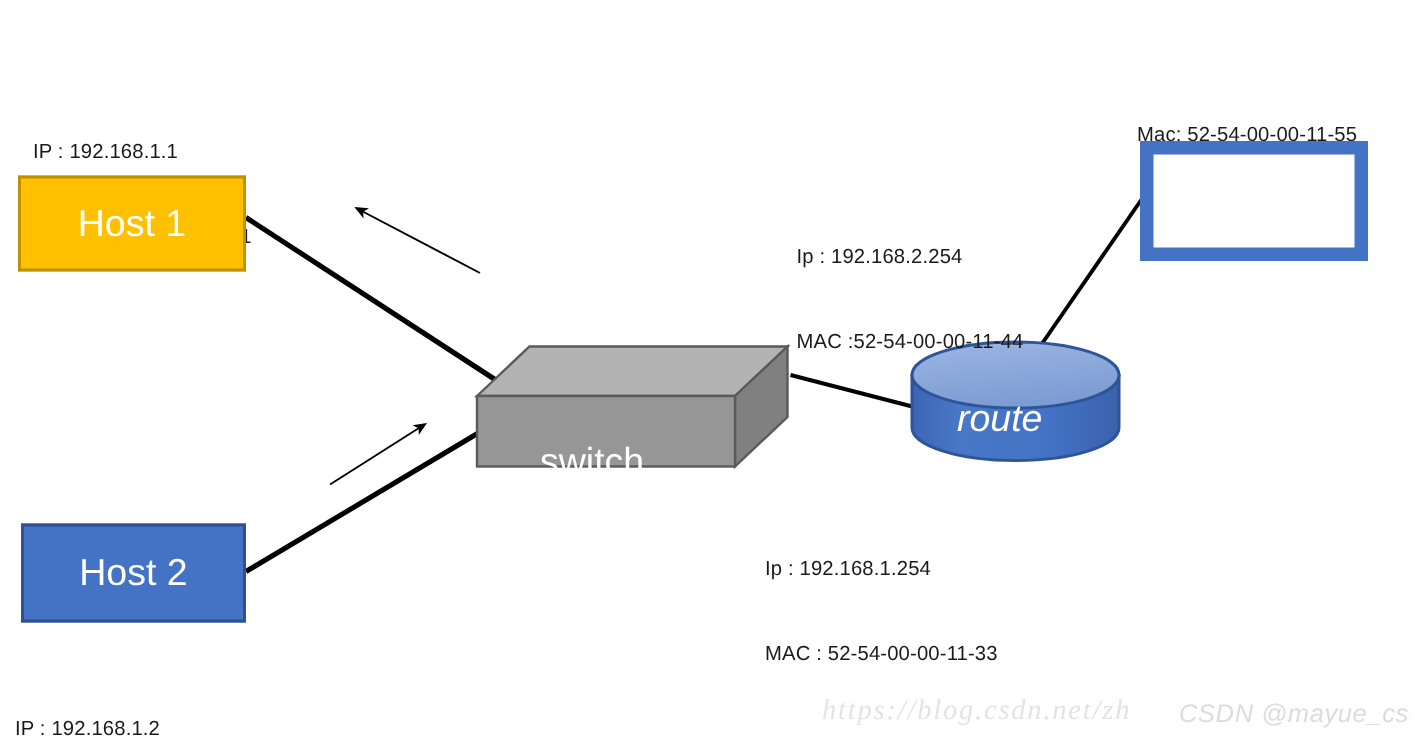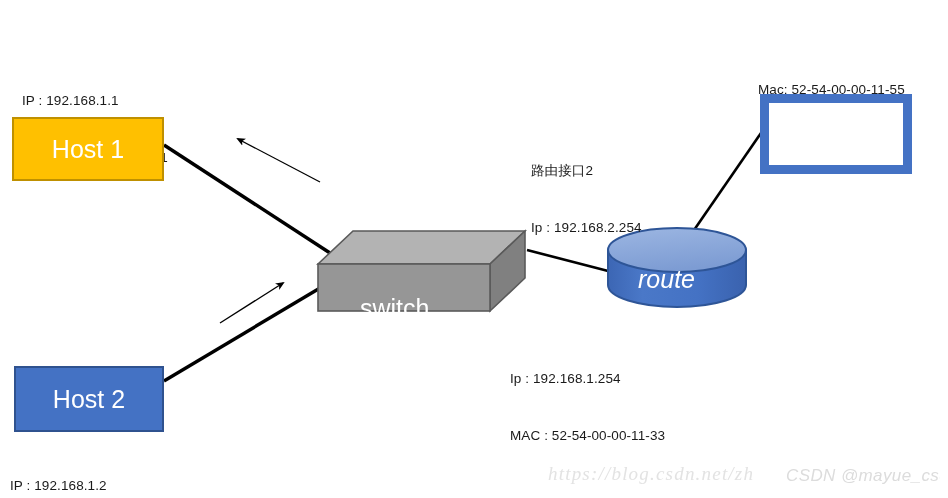--- a/index.html
+++ b/index.html
@@ -50,21 +50,20 @@
   }
   #host1-box {
     left: 12px; top: 117px; width: 152px; height: 64px;
     background: #FFC000;
     border: 2px solid #BF9000;
   }
   #host2-box {
     left: 14px; top: 349px; width: 150px; height: 66px;
     background: #4472C4;
     border: 2px solid #2F528F;
-    margin-top: 17px;
   }
   #host3-box {
     left: 760px; top: 94px; width: 152px; height: 80px;
     background: #ffffff;
     border: 9px solid #4472C4;
   }
   #host3-inner {
     position: absolute;
     left: 769px; top: 103px; width: 134px; height: 62px;
     border: 1px solid #9a9a9a;
@@ -158,22 +157,22 @@
   <div class="annot" style="left:758px; top:42px;">
     <div>Mac: 52-54-00-00-11-55</div>
   </div>
   <div class="hostbox" id="host3-box"></div>
 
   <div class="nodelabel" style="left:360px; top:273px;margin-top:21px;">switch</div>
 
   <div class="nodelabel" style="left:638px; top:265px;font-style:italic;">route</div>
 
   <div class="annot" style="left:531px; top:123px;">
-    <div>路由接口2</div>
     <div>Ip : 192.168.2.254</div>
+    <div>MAC :52-54-00-00-11-44</div>
   </div>
 
   <div class="annot" style="left:510px; top:331px;">
     <div>Ip : 192.168.1.254</div>
     <div>MAC : 52-54-00-00-11-33</div>
   </div>
 
   <div class="watermark" id="wm-url">https://blog.csdn.net/zh</div>
   <div class="watermark" id="wm-csdn">CSDN @mayue_csdn</div>
 

